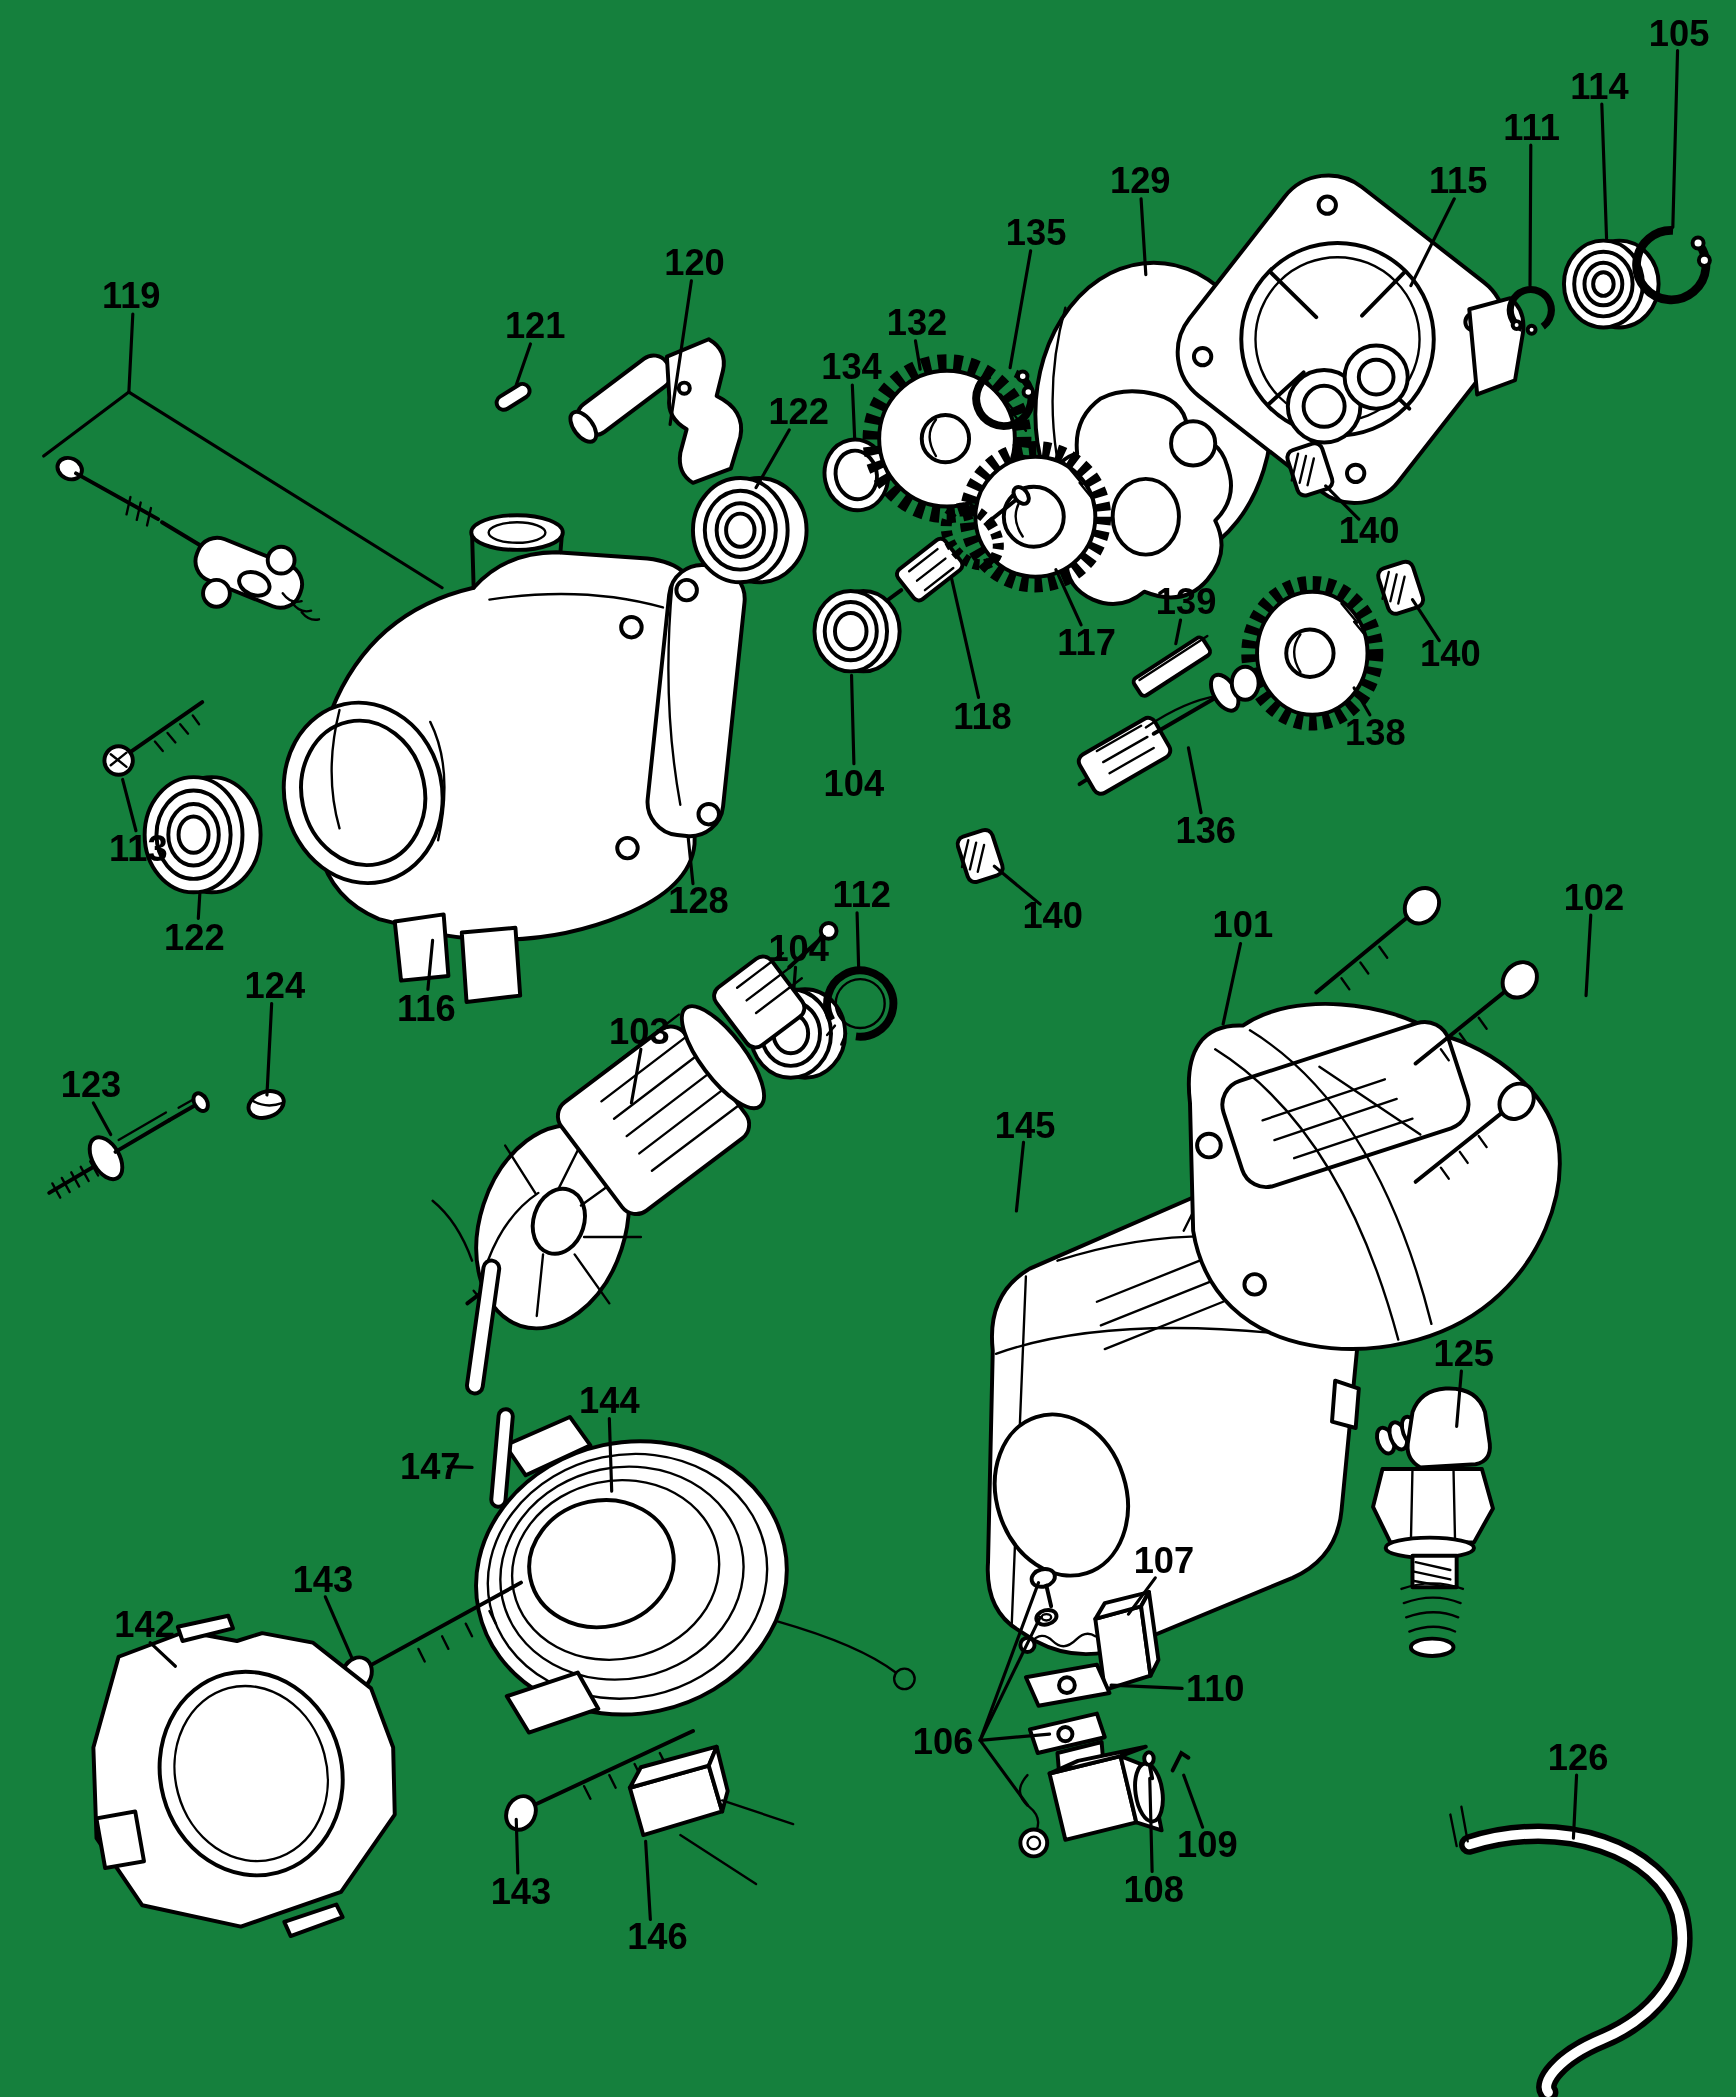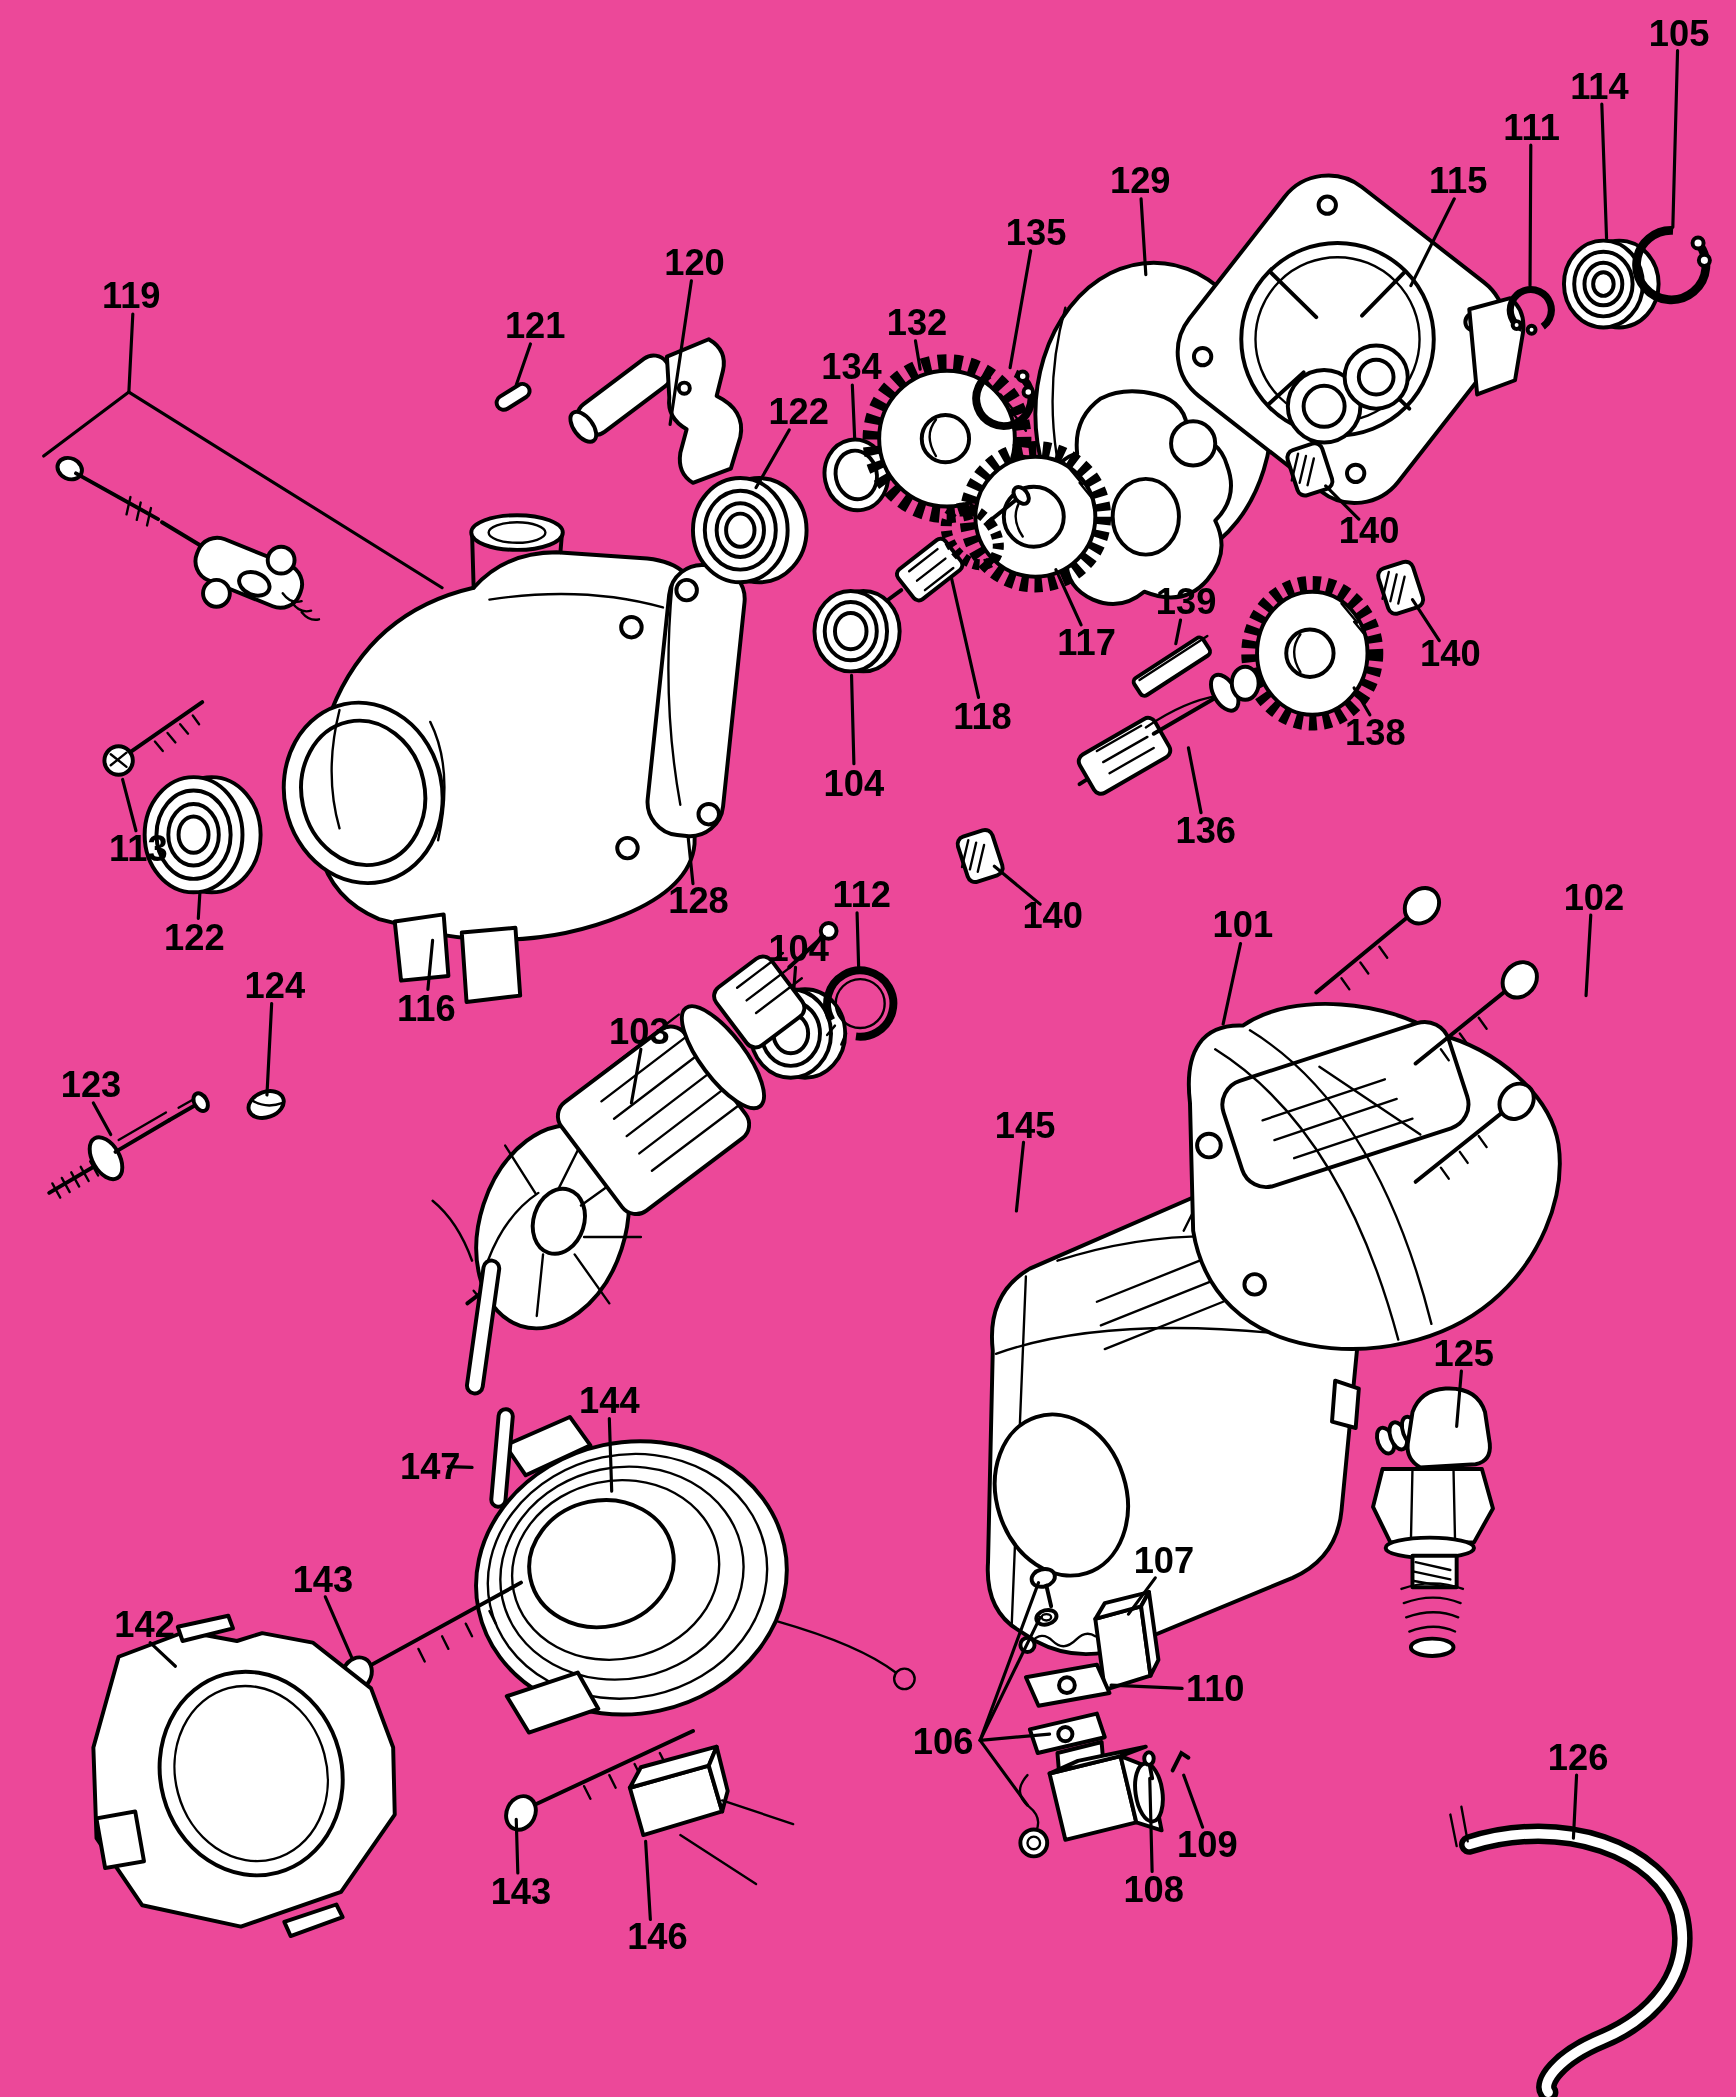--- a/index.html
+++ b/index.html
@@ -1,16 +1,16 @@
 <!DOCTYPE html>
 <html style="font-size:12.6px"><head>
 <meta charset="utf-8">
 <style>
   html,body{margin:0;padding:0;background:#e8e8e8;}
-  #page{position:relative;width:1737px;height:2097px;background:#ec4899;overflow:hidden;
+  #page{position:relative;width:1737px;height:2097px;background:#15803d;overflow:hidden;
         font-family:"Liberation Sans",sans-serif;}
   svg{position:absolute;left:0;top:0;}
   .part{fill:#ffffff;stroke:#000000;stroke-width:5;stroke-linejoin:round;stroke-linecap:round;}
   .thin{fill:none;stroke:#000000;stroke-width:3;stroke-linecap:round;}
   .med{fill:none;stroke:#000000;stroke-width:5;stroke-linecap:round;}
   .teeth{fill:none;stroke:#000000;}
   .leader{fill:none;stroke:#000000;stroke-width:4;stroke-linecap:round;}
   text.callout{font-family:"Liberation Sans",sans-serif;font-weight:bold;font-size:46px;
                text-anchor:middle;dominant-baseline:central;fill:#000000;}
 </style>

